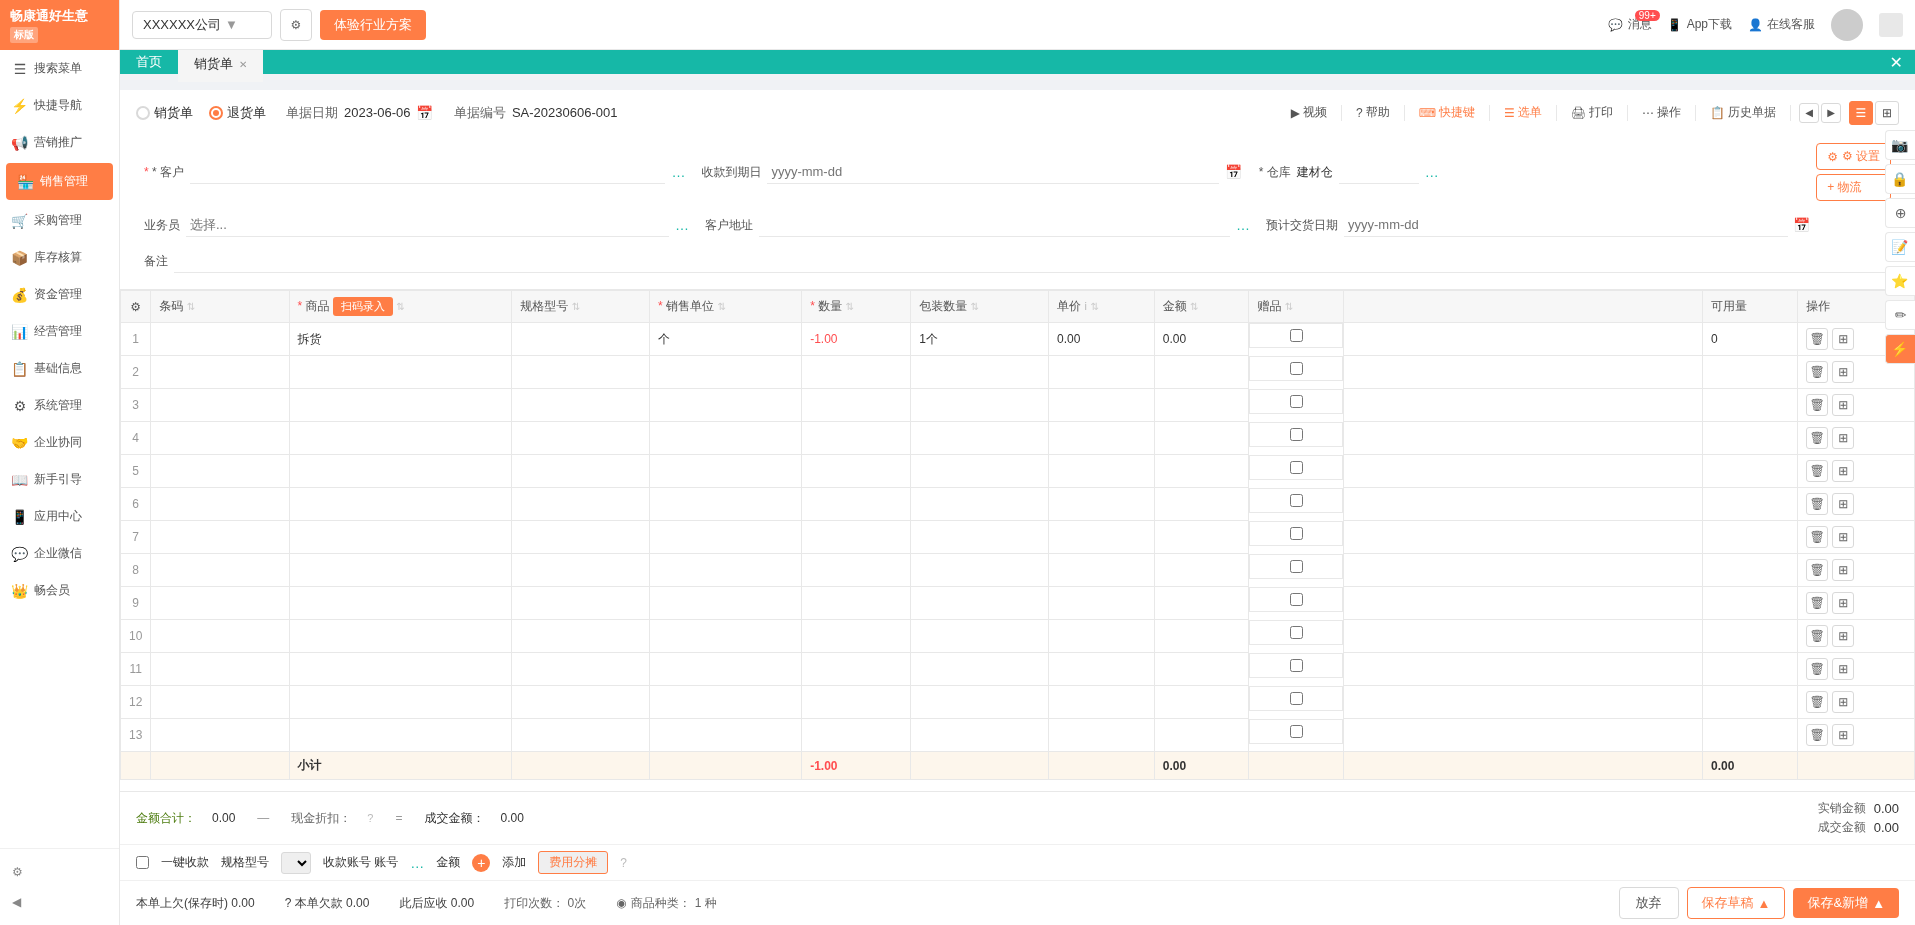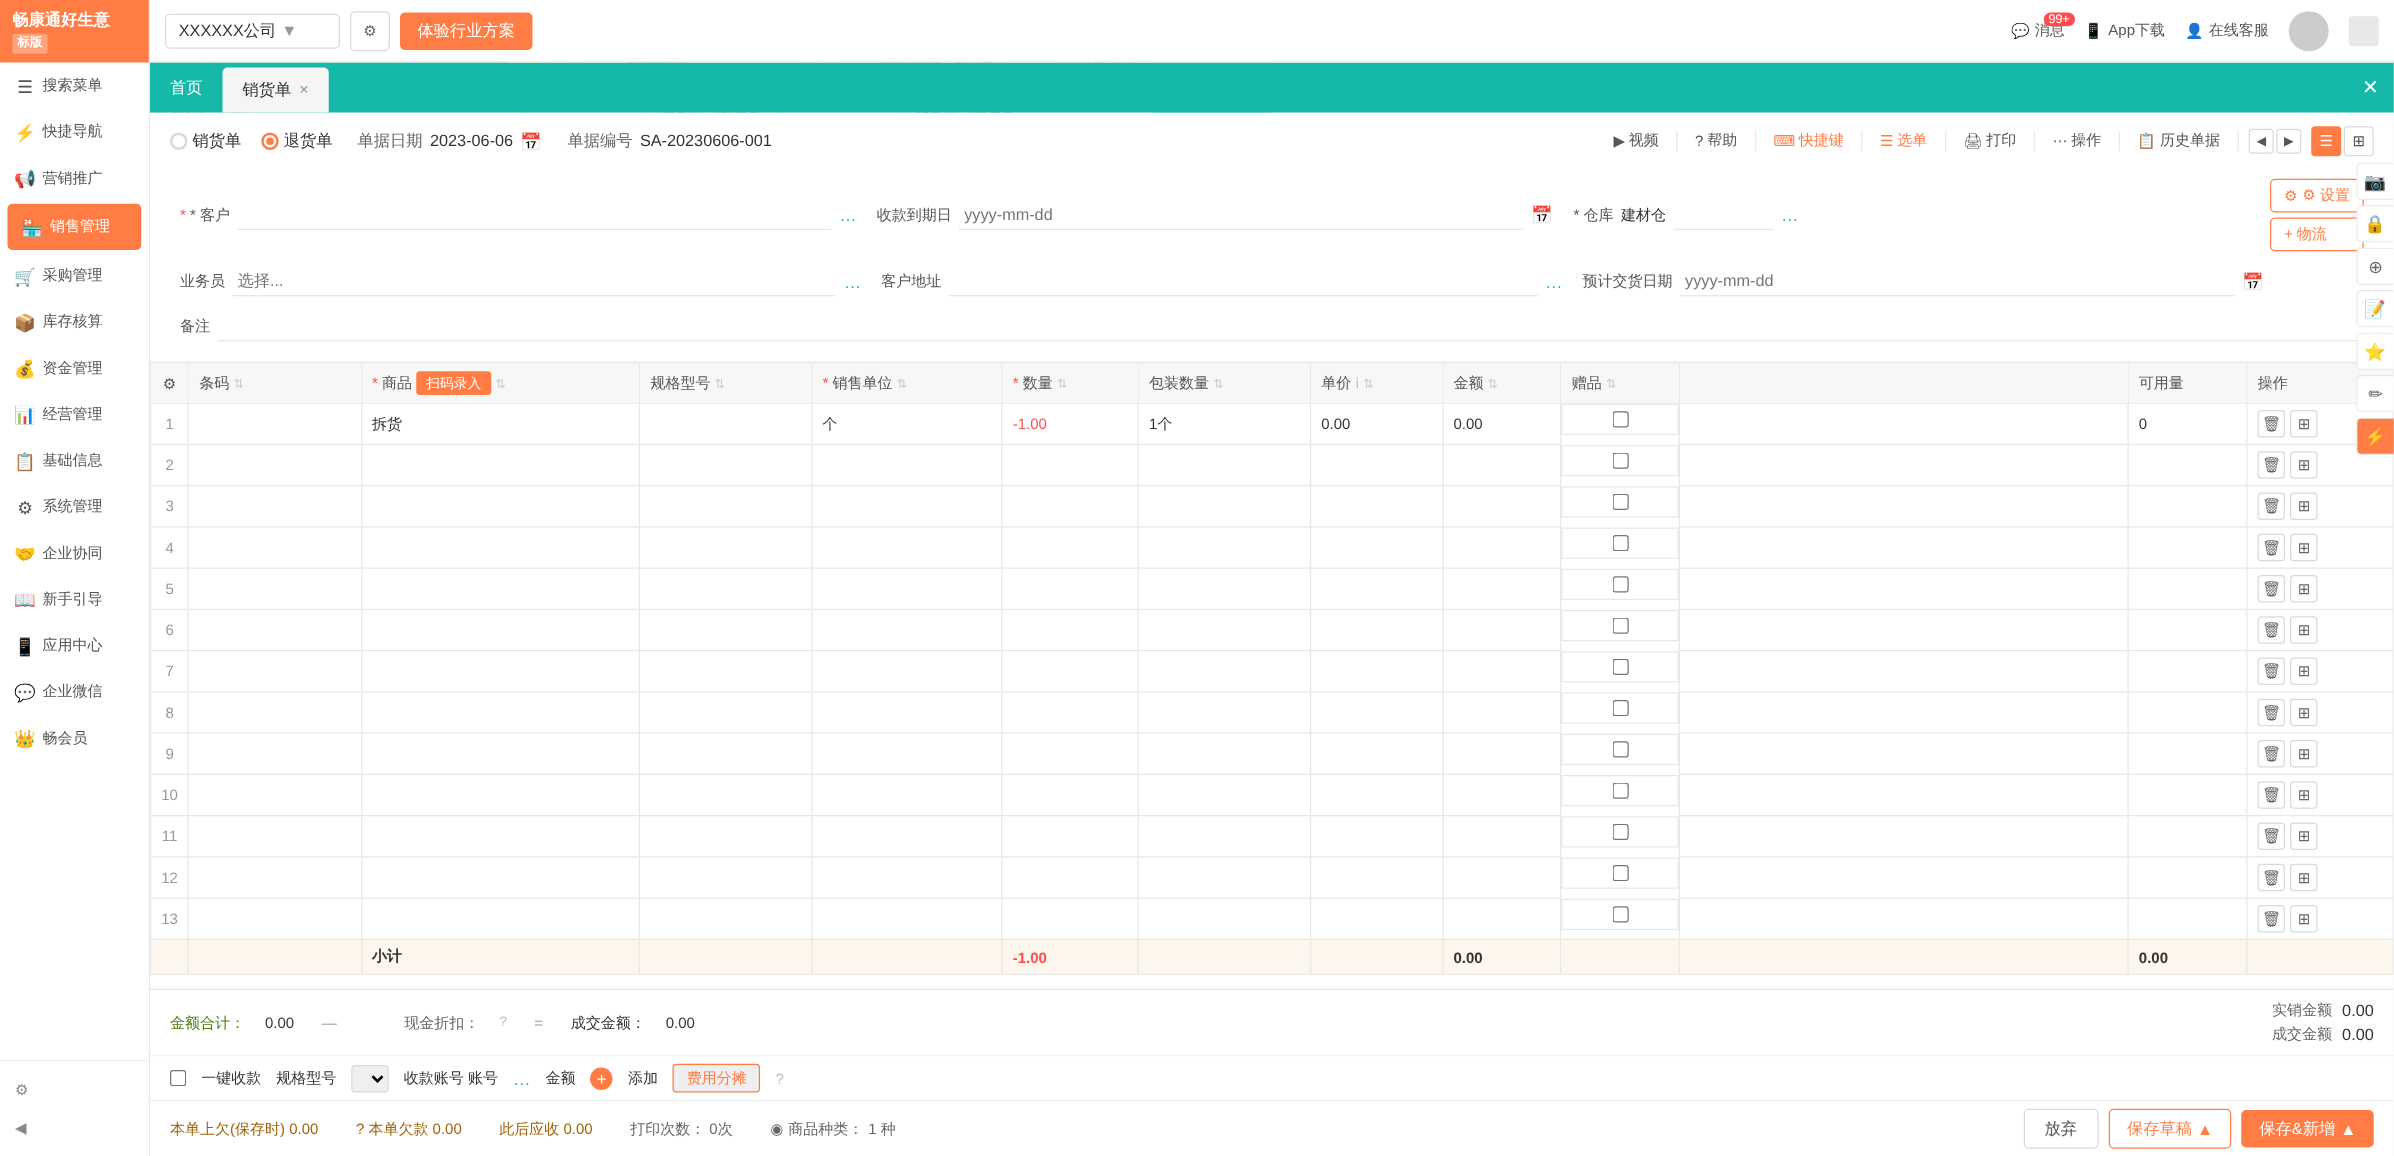--- a/index.html
+++ b/index.html
@@ -19,21 +19,21 @@
     .company-selector { display: flex; align-items: center; gap: 4px; border: 1px solid #d9d9d9; border-radius: 4px; padding: 4px 10px; cursor: pointer; font-size: 13px; min-width: 140px; }
     .company-selector .arrow { color: #999; }
     .gear-btn { width: 32px; height: 32px; border: 1px solid #d9d9d9; border-radius: 4px; display: flex; align-items: center; justify-content: center; cursor: pointer; color: #666; }
     .trial-btn { background: #ff7d45; color: #fff; border: none; border-radius: 4px; padding: 6px 14px; cursor: pointer; font-size: 13px; }
     .topbar-right { margin-left: auto; display: flex; align-items: center; gap: 16px; font-size: 12px; color: #555; }
     .topbar-right .icon-btn { display: flex; align-items: center; gap: 4px; cursor: pointer; position: relative; }
     .badge { background: #ff4d4f; color: #fff; border-radius: 8px; padding: 0 4px; font-size: 10px; position: absolute; top: -6px; right: -8px; }
     .user-avatar { width: 32px; height: 32px; border-radius: 50%; background: #ccc; }
 
     
-    .tabbar { position: fixed; left: 120px; top: 50px; right: 0; height: 40px; background: #16b8a7; display: flex; align-items: center; padding: 0 0; z-index: 98; }
+    .tabbar { position: fixed; left: 120px; top: 50px; right: 0; height: 24px; background: #16b8a7; display: flex; align-items: center; padding: 0 0; z-index: 98; }
     .tab-item { display: flex; align-items: center; padding: 0 16px; height: 40px; cursor: pointer; font-size: 13px; color: rgba(255,255,255,0.8); gap: 6px; }
     .tab-item.active { background: #f5f5f5; color: #333; border-radius: 4px 4px 0 0; margin-top: 4px; height: 36px; }
     .tab-item .close-icon { font-size: 10px; color: #999; }
     .tab-home { color: #fff; }
 
     
     .main { position: fixed; left: 120px; top: 90px; right: 0; bottom: 0; background: #f5f5f5; overflow: hidden; display: flex; flex-direction: column; }
 
     
     .form-container { background: #fff; padding: 10px 16px; border-bottom: 1px solid #e8e8e8; }
@@ -80,29 +80,29 @@
     .col-sort { color: #ccc; font-size: 10px; }
     .negative { color: #ff4d4f; }
     .row-ops { display: flex; gap: 4px; }
     .row-op-btn { width: 22px; height: 22px; border: 1px solid #d9d9d9; border-radius: 3px; display: flex; align-items: center; justify-content: center; cursor: pointer; font-size: 12px; color: #666; }
 
     
     .bottom-bar { background: #fff; border-top: 1px solid #e8e8e8; }
     .bottom-row1 { display: flex; align-items: center; padding: 8px 16px; gap: 16px; font-size: 12px; }
     .amount-label { color: #4d7c0f; }
     .amount-dash { color: #999; margin: 0 6px; }
-    .cashier-label { color: #666; margin-left: 32px; }
+    .cashier-label { color: #666; }
     .eq-sign { color: #999; margin: 0 6px; }
     .deal-amount { color: #333; font-weight: 500; }
     .bottom-row2 { display: flex; align-items: center; padding: 6px 16px; gap: 12px; border-top: 1px solid #f0f0f0; font-size: 12px; }
     .add-btn { background: #ff7d45; color: #fff; border: none; border-radius: 50%; width: 18px; height: 18px; font-size: 14px; cursor: pointer; display: flex; align-items: center; justify-content: center; line-height: 1; }
     .expense-btn { border: 1px solid #ff7d45; color: #ff7d45; border-radius: 3px; padding: 2px 10px; cursor: pointer; font-size: 12px; }
     .question-icon { color: #bbb; cursor: pointer; }
     .summary-row { display: flex; align-items: center; padding: 6px 16px; gap: 30px; border-top: 1px solid #f0f0f0; font-size: 12px; }
-    .summary-item { color: #a16207; }
+    .summary-item { color: #404040; }
     .print-info { color: #666; }
     .product-kind { display: flex; align-items: center; gap: 4px; color: #666; }
     .bottom-actions { margin-left: auto; display: flex; align-items: center; gap: 8px; }
     .abandon-btn { border: 1px solid #d9d9d9; color: #555; border-radius: 4px; padding: 6px 16px; cursor: pointer; background: #fff; font-size: 13px; }
     .save-draft-btn { border: 1px solid #ff7d45; color: #ff7d45; border-radius: 4px; padding: 6px 14px; cursor: pointer; background: #fff; font-size: 13px; display: flex; align-items: center; gap: 4px; }
     .save-new-btn { background: #ff7d45; color: #fff; border: none; border-radius: 4px; padding: 6px 14px; cursor: pointer; font-size: 13px; display: flex; align-items: center; gap: 4px; }
     .right-summary { display: flex; flex-direction: column; align-items: flex-end; gap: 2px; margin-left: auto; }
     .right-summary .label { color: #666; font-size: 12px; }
     .right-summary .val { color: #333; font-size: 13px; font-weight: 500; }
     .checkbox-cell { display: flex; align-items: center; justify-content: center; }

